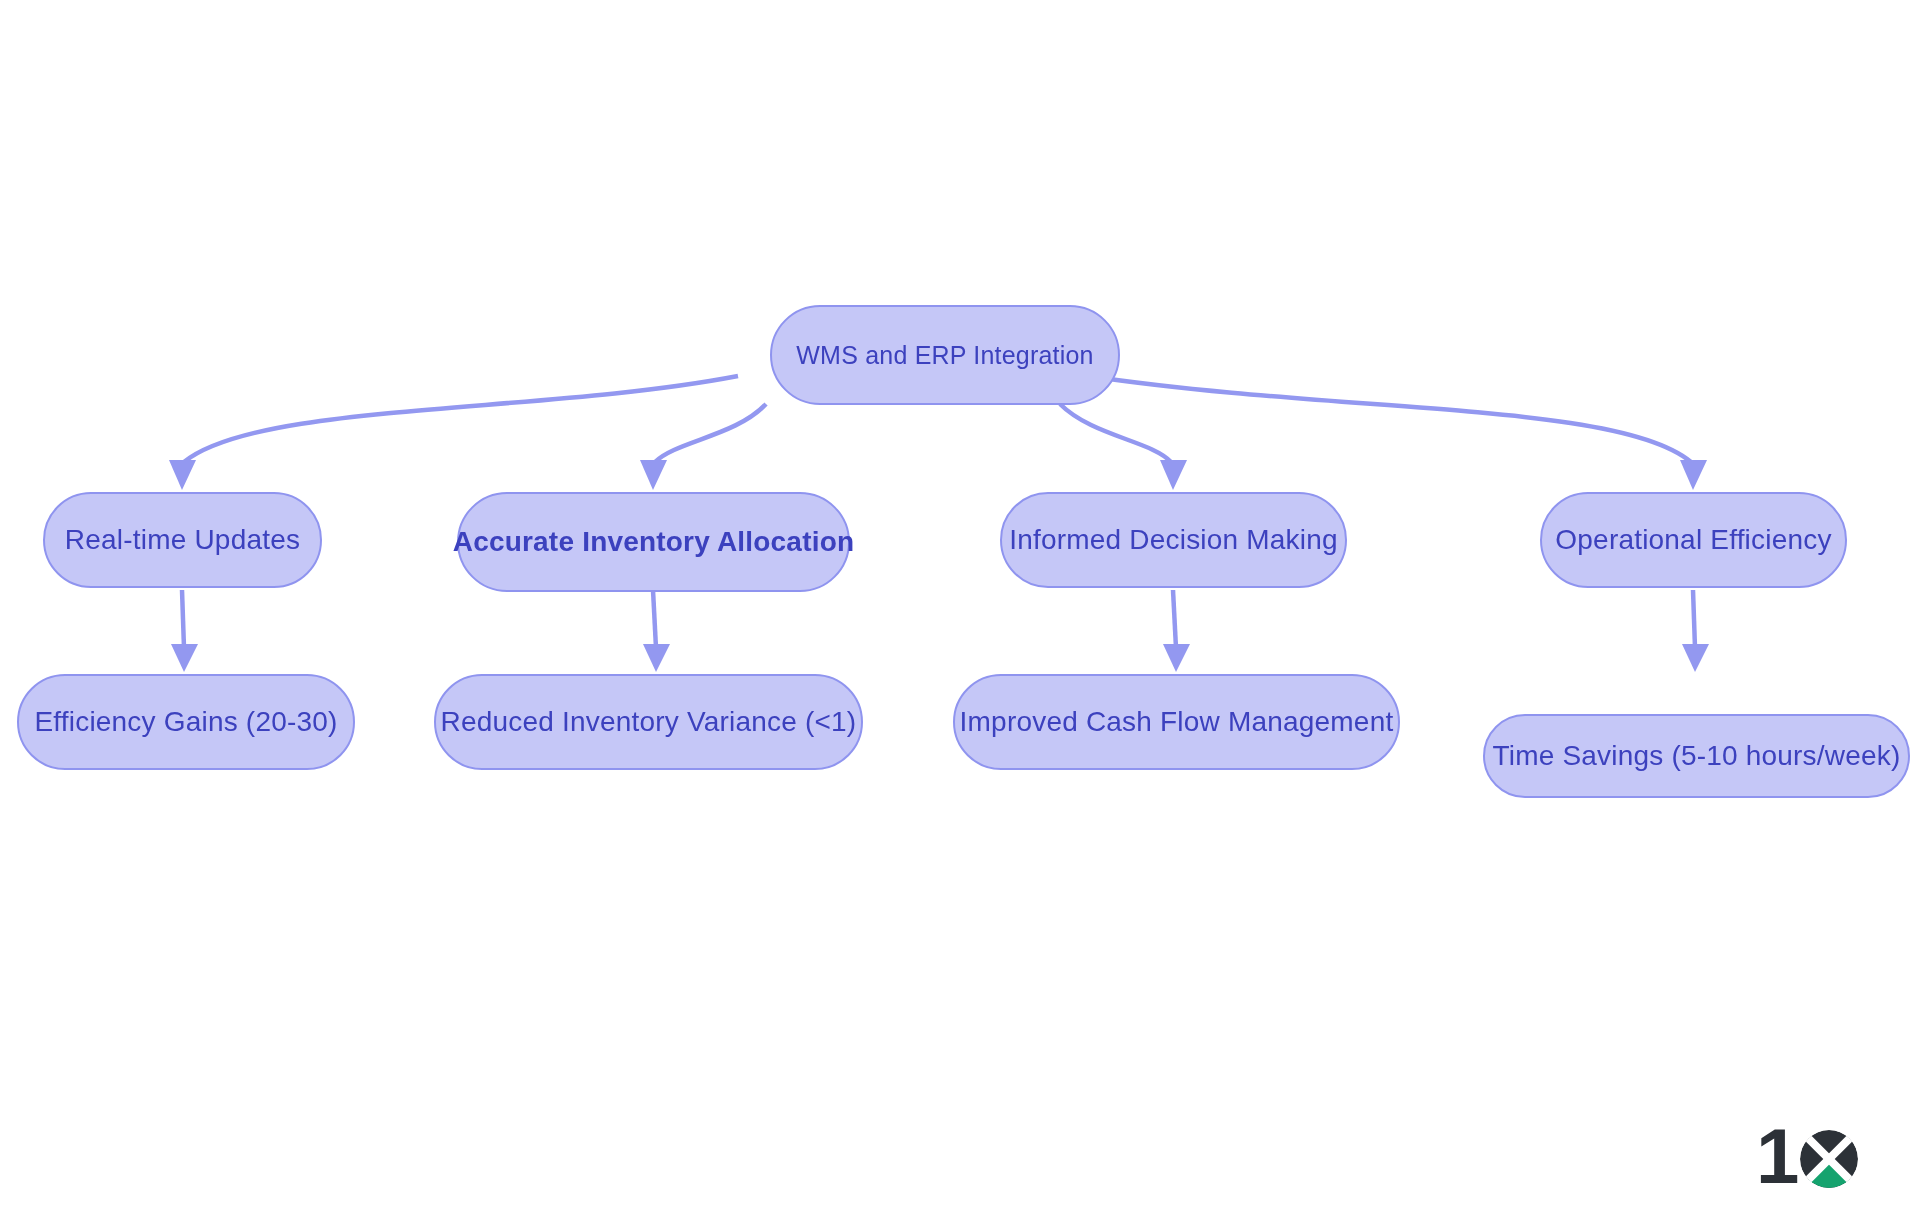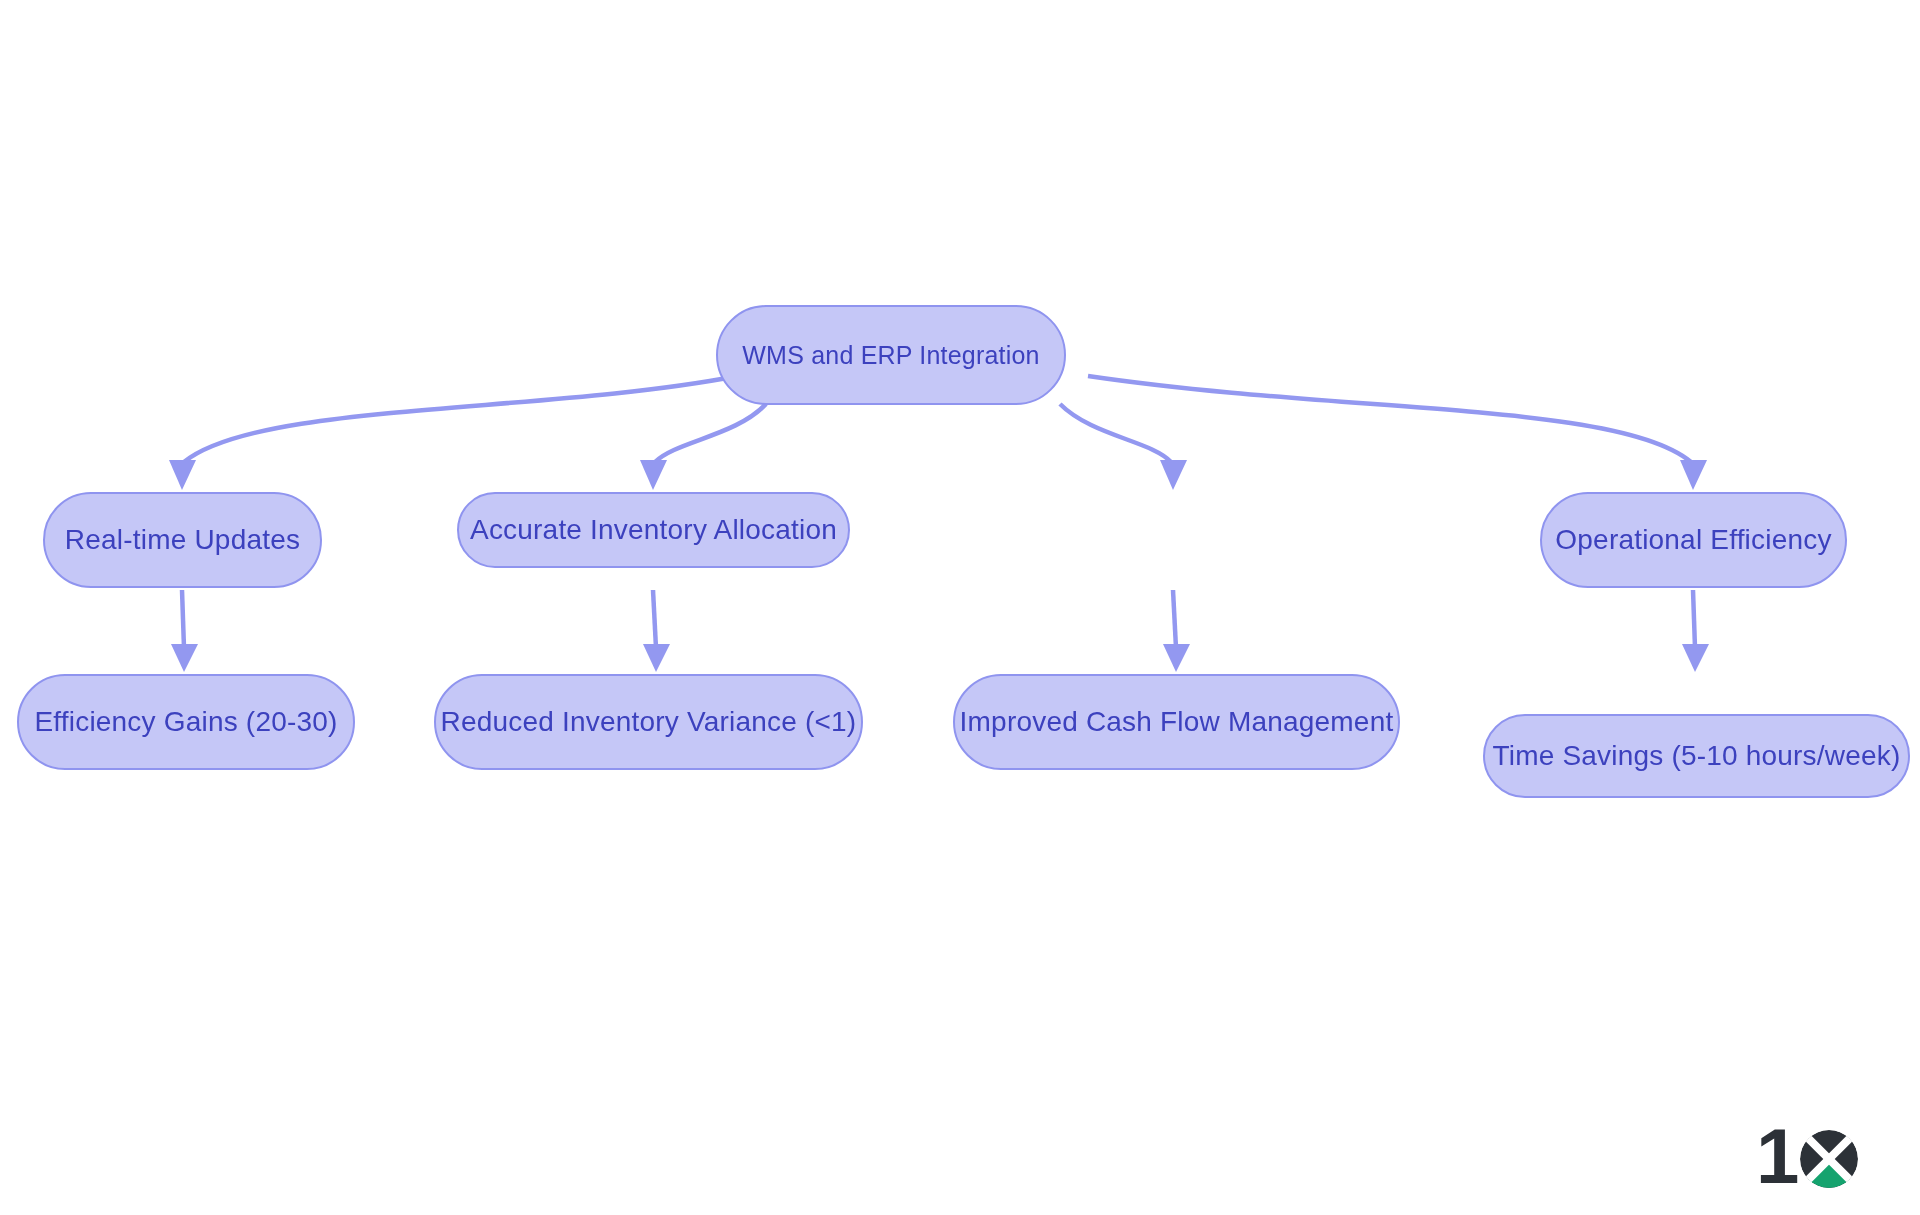--- a/index.html
+++ b/index.html
@@ -17,23 +17,23 @@
     background:#c5c7f7;
     border:2px solid #8f94ef;
     border-radius:50px;
     display:flex;align-items:center;justify-content:center;
     color:#3c41be;
     font-size:28px;
     letter-spacing:0.2px;
     white-space:nowrap;
     text-align:center;
   }
-  .node-root{left:716px;top:305px;width:350px;height:100px;font-size:25px;}
+  .node-root{left:770px;top:305px;width:350px;height:100px;font-size:25px;}
   .n1{left:43px;  top:492px;width:279px;height:96px;}
-  .n2{left:457px; top:492px;width:393px;height:76px;}
+  .n2{left:457px; top:492px;width:393px;height:100px;font-weight:bold;}
   .n3{left:1000px;top:492px;width:347px;height:96px;}
   .n4{left:1540px;top:492px;width:307px;height:96px;}
   .m1{left:17px;  top:674px;width:338px;height:96px;}
   .m2{left:434px; top:674px;width:429px;height:96px;}
   .m3{left:953px; top:674px;width:447px;height:96px;text-align:right;}
   .m4{left:1483px;top:674px;width:427px;height:84px;margin-top:40px;}
   .logo{
     position:absolute;left:1756px;top:1124px;
     display:flex;align-items:center;
   }
@@ -77,20 +77,23 @@
   <div class="node node-root">
     <span>WMS and ERP Integration</span>
   </div>
 
   <div class="node n1">
     <span>Real-time Updates</span>
   </div>
   <div class="node n2">
     <span>Accurate Inventory Allocation</span>
   </div>
+  <div class="node n3">
+    <span>Informed Decision Making</span>
+  </div>
   <div class="node n4">
     <span>Operational Efficiency</span>
   </div>
 
   <div class="node m1">
     <span>Efficiency Gains (20-30)</span>
   </div>
   <div class="node m2">
     <span>Reduced Inventory Variance (&lt;1)</span>
   </div>

